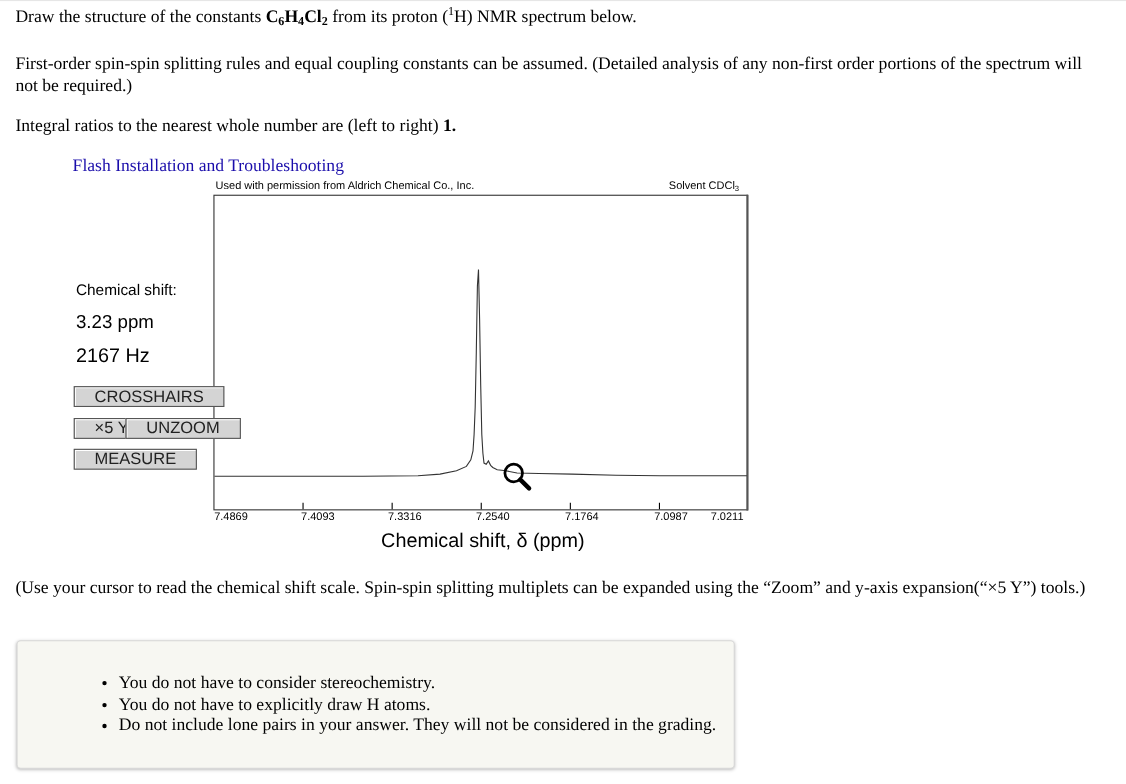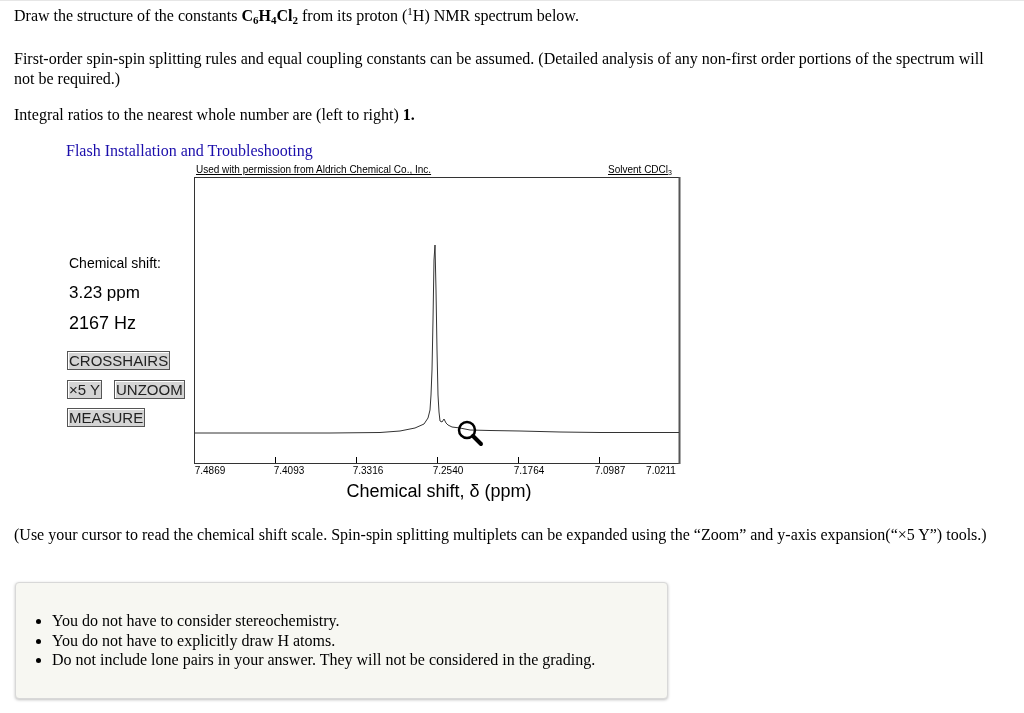--- a/index.html
+++ b/index.html
@@ -9,45 +9,45 @@
   .p { position: absolute; left: 14px; font-size: 16px; line-height: 20px; margin: 0; }
   #q-title { top: 6px; }
   #q-para1 { top: 49px; width: 980px; }
   #q-para2 { top: 105px; }
   #q-para3 { top: 525px; width: 990px; }
   .formula b { font-weight: bold; }
   .formula sub { font-size: 11px; vertical-align: -3px; line-height: 0; }
   .formula sup { font-size: 11px; vertical-align: 6px; line-height: 0; }
   #flash-link { position: absolute; left: 66px; top: 142px; font-size: 16px; color: #1a0dab;
                 }
-  .sans { font-family: "Liberation Sans", sans-serif; text-decoration: underline; }
+  .sans { font-family: "Liberation Sans", sans-serif; }
   #credit { position: absolute; left: 196px; top: 164px; font-size: 10px; color: #000; }
   #solvent { position: absolute; left: 608px; top: 164px; font-size: 10px; color: #000; }
   #solvent sub { font-size: 7px; vertical-align: -2px; line-height: 0; }
   #plot-svg { position: absolute; left: 0; top: 0; }
   #side-panel { position: absolute; left: 69px; top: 255px; }
   .side-label { position: absolute; left: 0; font-size: 14px; white-space: nowrap; }
   #chem-shift-label { top: 0px; }
   #ppm-readout { top: 28px; font-size: 17px; }
   #hz-readout { top: 58px; font-size: 18px; text-align: right; }
   .tool-btn { position: absolute; font-family: "Liberation Sans", sans-serif; font-size: 15px;
-              background: #d4d4d4; border: 1px solid #555; padding: 0 1px; line-height: 17px;
+              background: #d4d4d4; border: 1px solid #555; padding: 0 18px; line-height: 17px;
               box-shadow: inset 1px 1px 0 #fff; cursor: pointer; white-space: nowrap; color: #222; }
   #btn-crosshairs { left: 67px; top: 351px; }
   #btn-x5y { left: 67px; top: 380px; }
   #btn-unzoom { left: 114px; top: 380px; }
   #btn-measure { left: 67px; top: 408px; }
   .tick-label { position: absolute; top: 465px; font-family: "Liberation Sans", sans-serif;
                 font-size: 10px; color: #000; transform: translateX(-50%); white-space: nowrap; }
   #x-axis-title { position: absolute; left: 439px; top: 481px; transform: translateX(-50%);
                   font-family: "Liberation Sans", sans-serif; font-size: 18px; white-space: nowrap; }
   #notes-box { position: absolute; left: 15px; top: 582px; width: 651px; height: 115px;
                background: #f7f7f2; border: 1px solid #d8d8d8; border-radius: 4px;
                box-shadow: 0 1px 3px rgba(0,0,0,0.25); }
-  #notes-list { position: absolute; left: 0; top: 28px; margin: 0; padding-left: 36px;
+  #notes-list { position: absolute; left: 0; top: 28px; margin: 0; padding-left: 92px;
                 font-size: 16px; line-height: 19.5px; list-style: disc; }
 </style>
 </head>
 <body>
 
 <div class="top-rule"></div>
 
 <p class="p formula" id="q-title"><span>Draw the structure of the constants </span><b><span>C</span><sub>6</sub><span>H</span><sub>4</sub><span>Cl</span><sub>2</sub></b><span> from its proton (</span><sup>1</sup><span>H</span><span>) NMR spectrum below.</span></p>
 
 <p class="p" id="q-para1">First-order spin-spin splitting rules and equal coupling constants can be assumed. (Detailed analysis of any non-first order portions of the spectrum will not be required.)</p>

